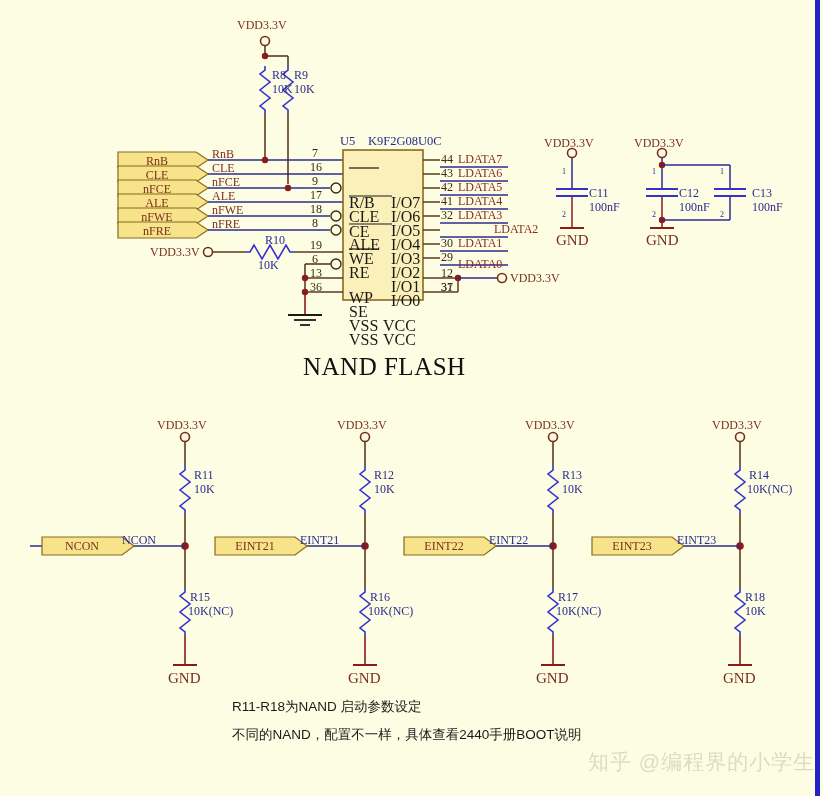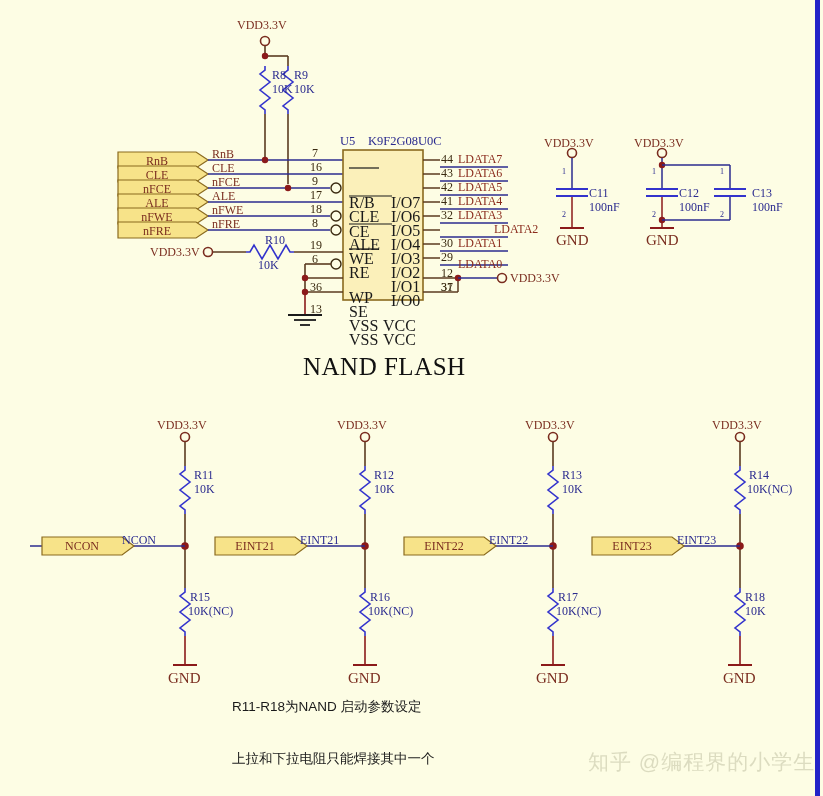--- a/index.html
+++ b/index.html
@@ -274,21 +274,21 @@
   <div class="t ictitle" style="left:368px; top:134px;">K9F2G08U0C</div>
 
   <div class="t pinnum" style="left:312px; top:146px;">7</div>
   <div class="t pinnum" style="left:310px; top:160px;">16</div>
   <div class="t pinnum" style="left:312px; top:174px;">9</div>
   <div class="t pinnum" style="left:310px; top:188px;">17</div>
   <div class="t pinnum" style="left:310px; top:202px;">18</div>
   <div class="t pinnum" style="left:312px; top:216px;">8</div>
   <div class="t pinnum" style="left:310px; top:238px;">19</div>
   <div class="t pinnum" style="left:312px; top:252px;">6</div>
-  <div class="t pinnum" style="left:310px; top:266px;margin-top:36px;">13</div>
+  <div class="t pinnum" style="left:310px; top:266px;">13</div>
   <div class="t pinnum" style="left:310px; top:280px;">36</div>
 
   <div class="t pinlbl" style="left:349px; top:154px;">R/B</div>
   <div class="t pinlbl" style="left:349px; top:168px;">CLE</div>
   <div class="t pinlbl" style="left:349px; top:183px;">CE</div>
   <div class="t pinlbl" style="left:349px; top:196px;">ALE</div>
   <div class="t pinlbl" style="left:349px; top:210px;">WE</div>
   <div class="t pinlbl" style="left:349px; top:224px;">RE</div>
   <div class="t pinlbl" style="left:349px; top:249px;">WP</div>
   <div class="t pinlbl" style="left:349px; top:263px;">SE</div>
@@ -383,17 +383,17 @@
   <div class="t supply" style="left:712px; top:418px;">VDD3.3V</div>
   <div class="t refdes" style="left:749px; top:468px;">R14</div>
   <div class="t refdes" style="left:747px; top:482px;">10K(NC)</div>
   <div class="t refdes" style="left:745px; top:590px;">R18</div>
   <div class="t refdes" style="left:745px; top:604px;">10K</div>
   <div class="t gndlbl" style="left:723px; top:670px;">GND</div>
   <div class="t boxlbl" style="left:592px; top:539px; width:80px;">EINT23</div>
   <div class="t net-blue" style="left:677px; top:533px;">EINT23</div>
 
   <div class="t note" style="left:232px; top:698px;">R11-R18为NAND 启动参数设定</div>
-  <div class="t note" style="left:232px; top:750px;">上拉和下拉电阻只能焊接其中一个</div>
+  <div class="t note" style="left:232px; top:726px;">不同的NAND，配置不一样，具体查看2440手册BOOT说明</div>
 
   <div class="t watermark" style="left:588px; top:748px;">知乎 @编程界的小学生</div>
 
 </div>
 
 </body></html>

